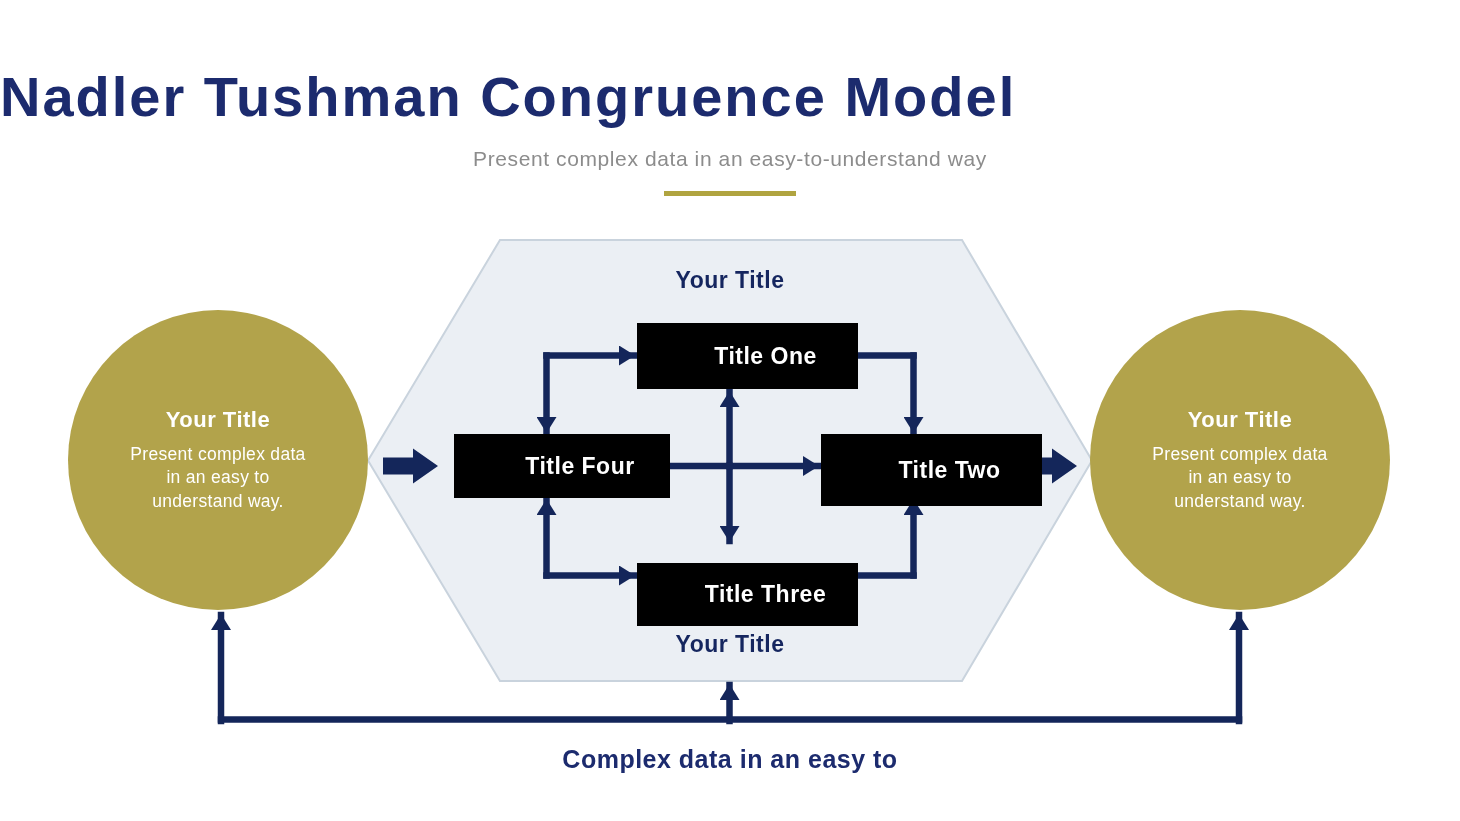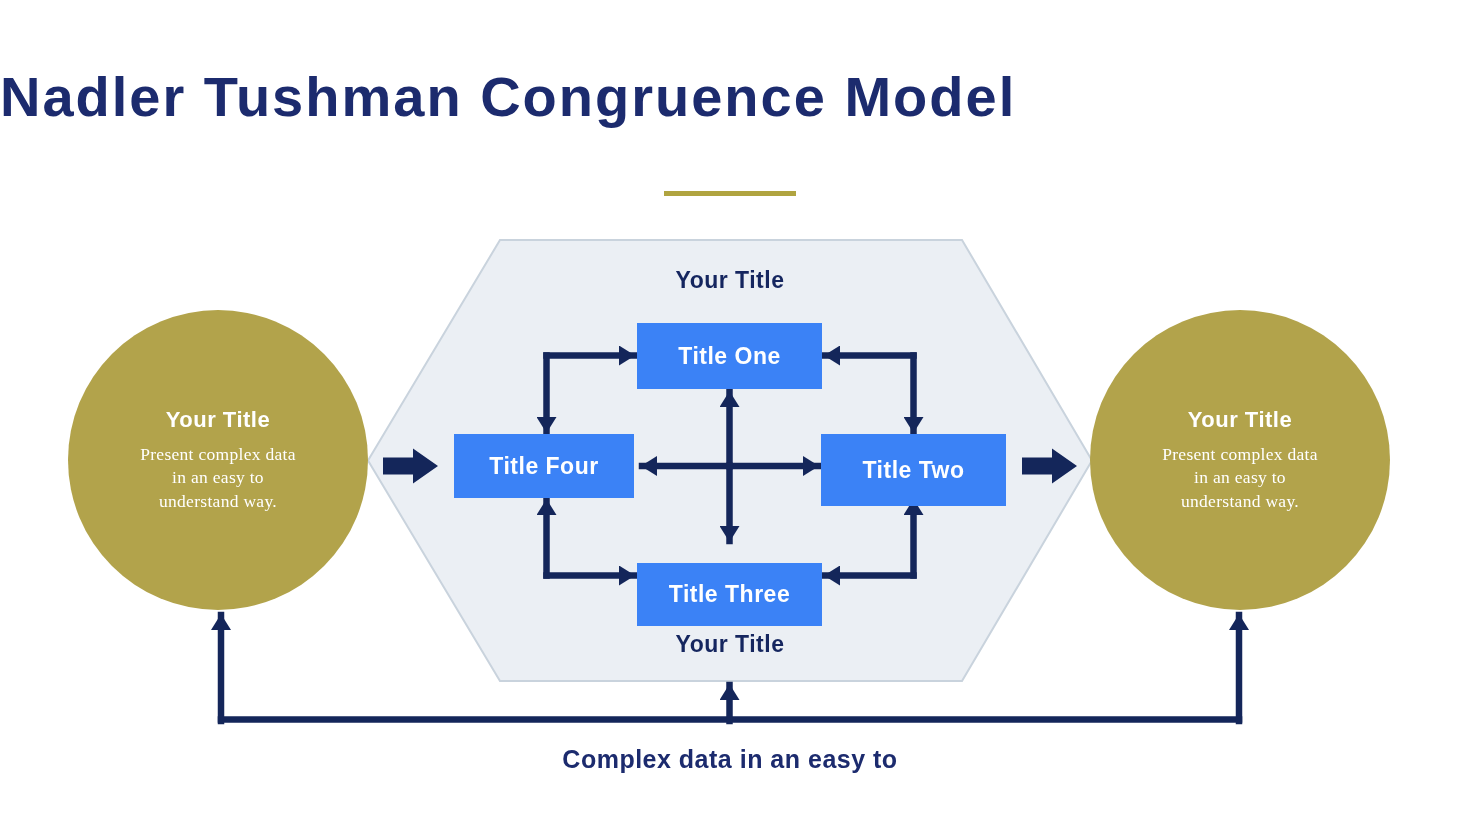--- a/index.html
+++ b/index.html
@@ -19,23 +19,23 @@
     position:absolute;left:0;top:147px;width:1460px;text-align:center;
     font-size:21px;letter-spacing:0.6px;color:#8c8c8c;z-index:3;
   }
   .title-divider{
     position:absolute;left:664px;top:191px;width:132px;height:5px;
     background:#b0a440;z-index:3;
   }
 
   
   .node-box{
-    position:absolute;background:#3b82f6;color:#ffffff;z-index:3;
+    position:absolute;background:#000000;color:#ffffff;z-index:3;
     display:flex;align-items:center;justify-content:center;
-    font-size:23px;font-weight:bold;letter-spacing:0.5px;
+    font-size:23px;font-weight:bold;letter-spacing:0.5px;padding-left:36px;
   }
   .box-one{left:637px;top:323px;width:185px;height:66px;}
   .box-two{left:821px;top:434px;width:185px;height:72px;}
   .box-three{left:637px;top:544px;width:185px;height:63px;margin-top:19px;}
   .box-four{left:454px;top:434px;width:180px;height:64px;}
 
   
   .hex-label{
     position:absolute;left:580px;width:300px;text-align:center;z-index:2;
     font-size:23px;font-weight:bold;letter-spacing:0.5px;color:#15265f;
@@ -51,21 +51,21 @@
   .side-circle{
     position:absolute;top:310px;width:300px;height:300px;border-radius:50%;
     background:#b2a34b;z-index:2;color:#ffffff;
     display:flex;flex-direction:column;align-items:center;justify-content:center;
     text-align:center;
   }
   .circle-left{left:68px;}
   .circle-right{left:1090px;}
   .circle-title{font-size:22px;font-weight:bold;letter-spacing:0.5px;margin-bottom:10px;}
   .circle-body{font-size:17.5px;line-height:1.32;letter-spacing:0.3px;}
-  .circle-body span{display:block;font-family:Liberation Serif, serif;}
+  .circle-body span{display:block;}
 </style>
 </head>
 <body>
 
 <div class="stage">
 
   <svg class="diagram-svg" width="1460" height="821" viewBox="0 0 1460 821">
     <defs>
       <marker id="ah" viewBox="0 0 16 20" markerWidth="16" markerHeight="20" refX="15" refY="10" orient="auto" markerUnits="userSpaceOnUse">
         <path d="M0,0 L16,10 L0,20 Z" fill="#14265a"></path>
@@ -99,20 +99,21 @@
       <path d="M221,721 L221,615" marker-end="url(#ah)"></path>
       <path d="M729.5,721 L729.5,685" marker-end="url(#ah)"></path>
       <path d="M1239,721 L1239,615" marker-end="url(#ah)"></path>
     </g>
 
     <path d="M383,457.5 L413,457.5 L413,448.5 L438,466 L413,483.5 L413,474.5 L383,474.5 Z" fill="#14265a"></path>
     <path d="M1022,457.5 L1052,457.5 L1052,448.5 L1077,466 L1052,483.5 L1052,474.5 L1022,474.5 Z" fill="#14265a"></path>
   </svg>
 
   <div class="page-title">Nadler Tushman Congruence Model</div>
+  <div class="page-subtitle">Present complex data in an easy-to-understand way</div>
   <div class="title-divider"></div>
 
   <div class="hex-label hex-label-top">Your Title</div>
   <div class="hex-label hex-label-bottom">Your Title</div>
 
   <div class="node-box box-one">Title One</div>
   <div class="node-box box-two">Title Two</div>
   <div class="node-box box-three">Title Three</div>
   <div class="node-box box-four">Title Four</div>
 

